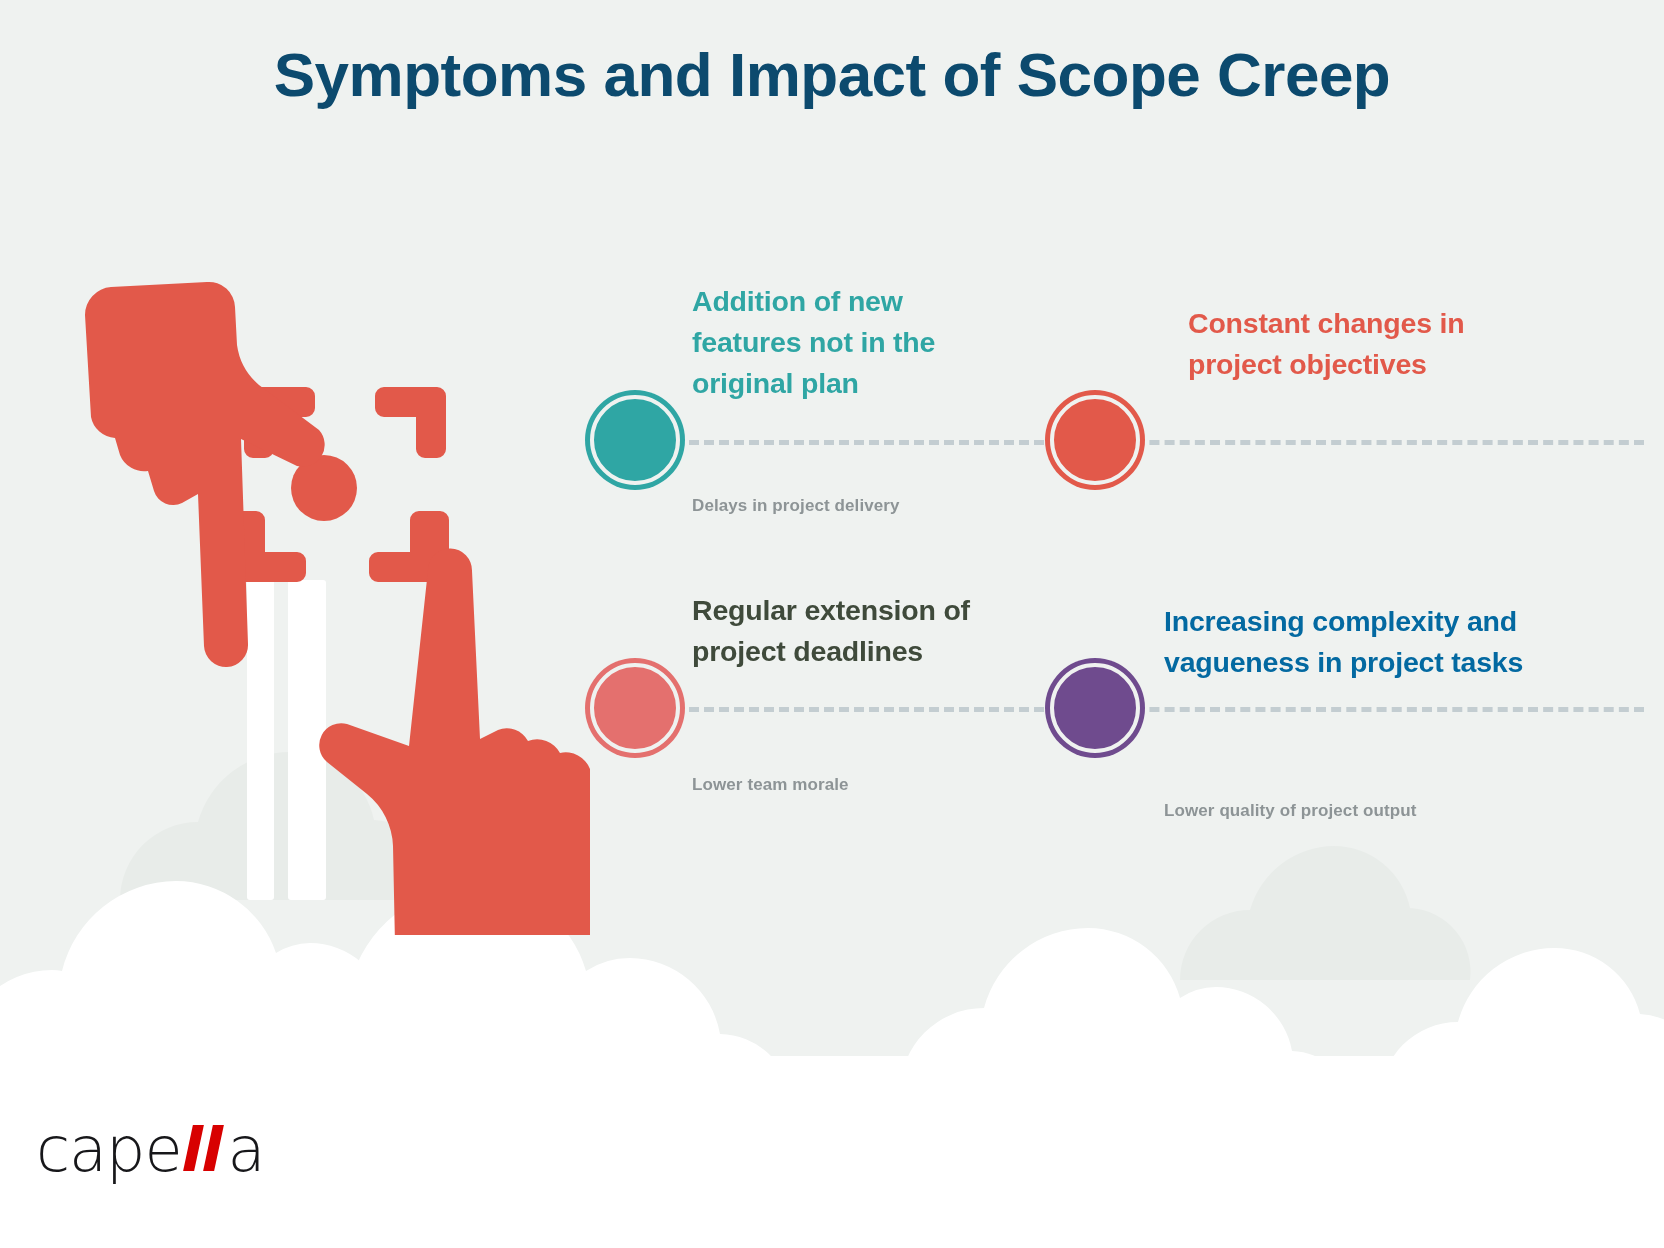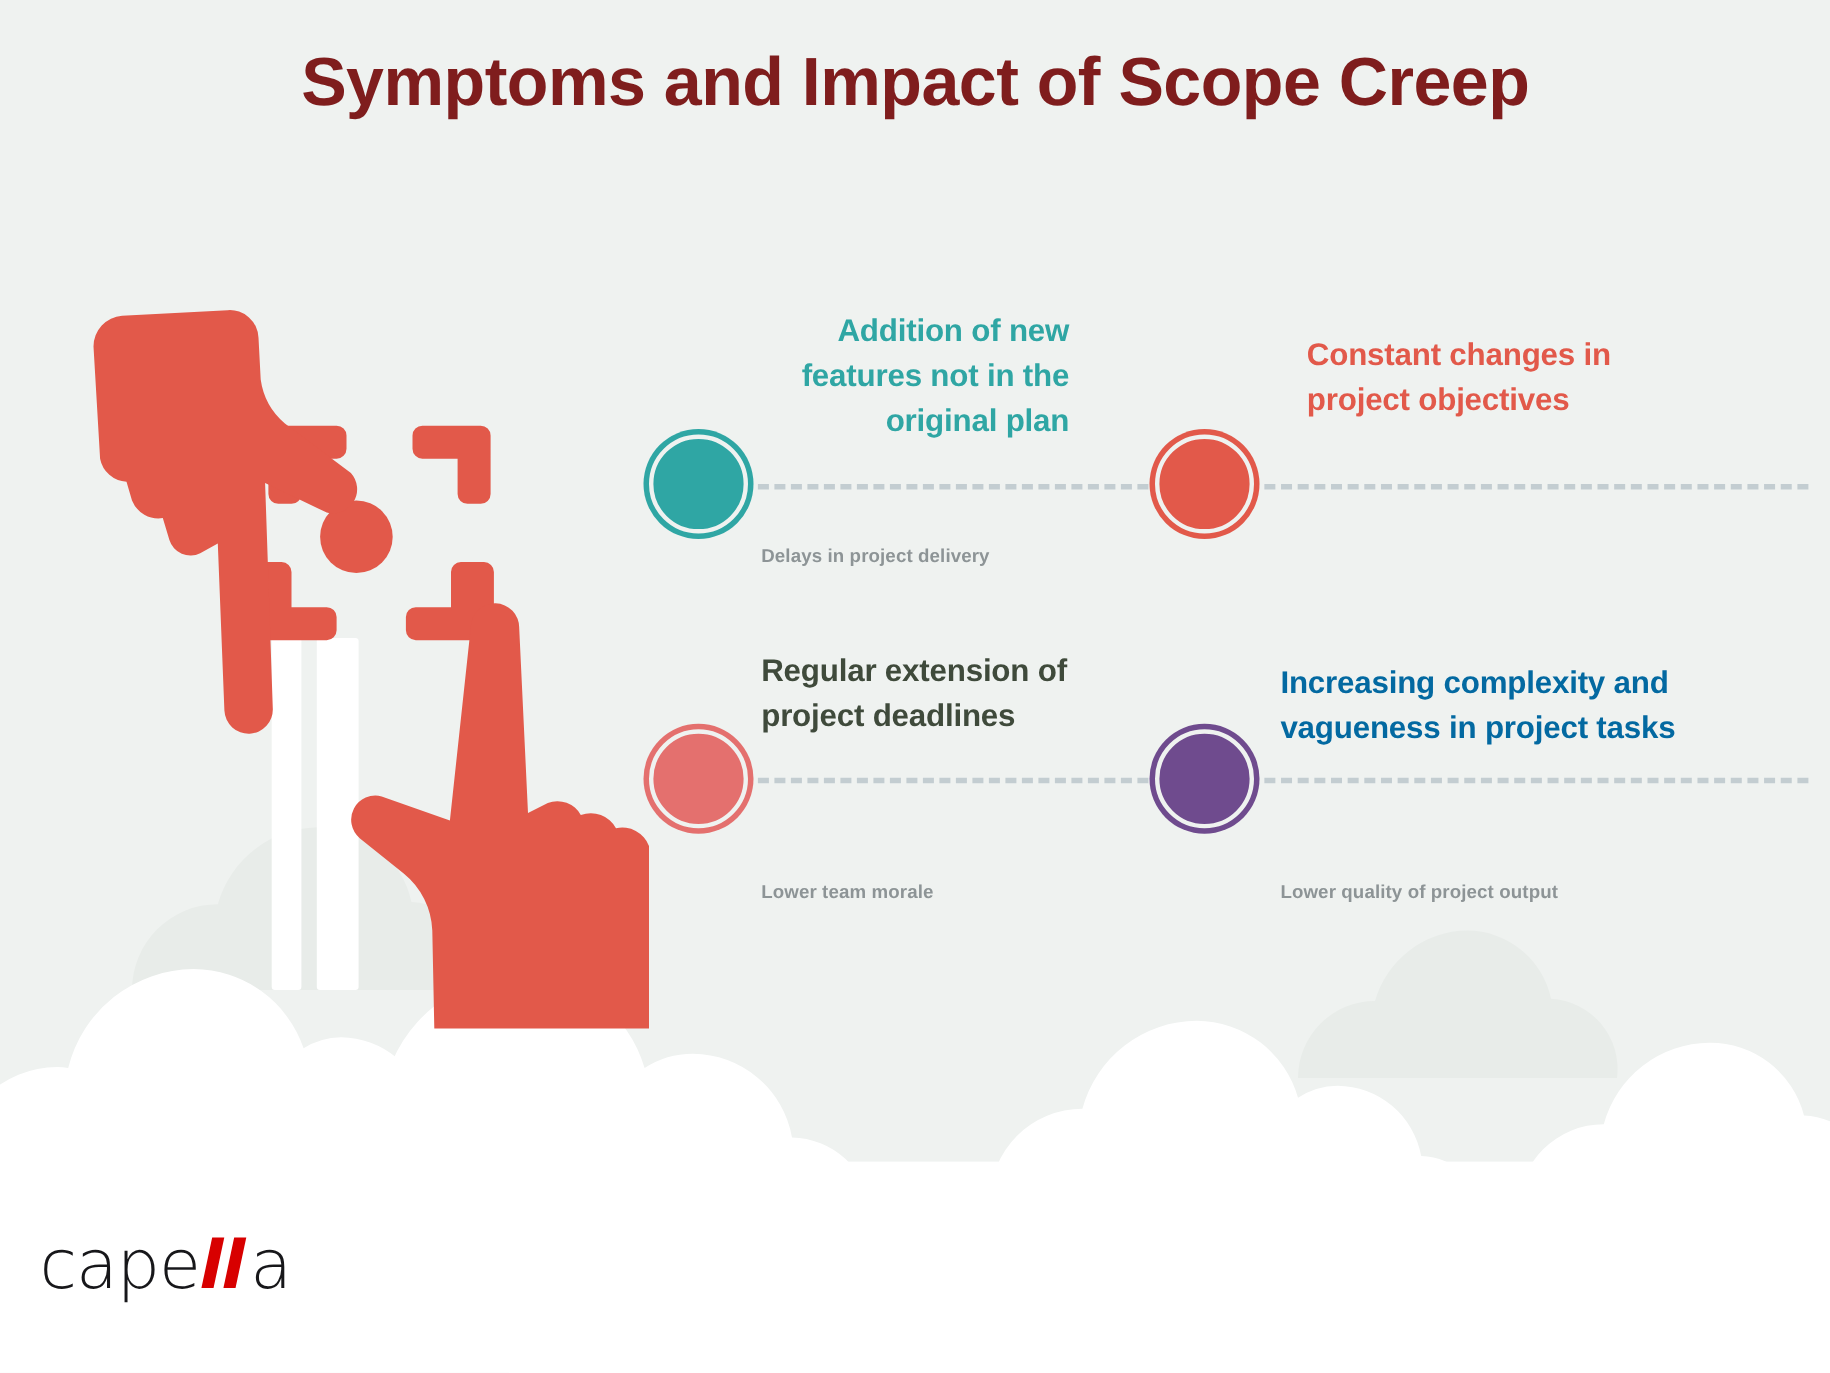--- a/index.html
+++ b/index.html
@@ -31,21 +31,21 @@
   
   .page-title {
     position: absolute;
     top: 42px;
     left: 0;
     width: 1664px;
     text-align: center;
     font-size: 62px;
     font-weight: bold;
     letter-spacing: -0.5px;
-    color: #7f1d1d;
+    color: #0c4a6e;
     line-height: 1.05;
     z-index: 5;
   }
 
   
   .cloudlayer {
     position: absolute;
     left: 0;
     top: 0;
     width: 1664px;
@@ -247,36 +247,36 @@
                l62 22 Z"></path>
     </g>
   </svg>
 
   <div class="dash-line" style="left:644px; top:440px; width:430px;"></div>
   <div class="dash-line" style="left:1104px; top:440px; width:540px;"></div>
 
   <div class="bullet" style="left:585px; top:390px; background:#2fa6a4;">
     <span class="ring"></span>
   </div>
-  <div class="item-title" style="left:692px; top:281px; width:280px; color:#2fa6a4;text-align:right;">Addition of new features not in the original plan</div>
+  <div class="item-title" style="left:692px; top:281px; width:280px; color:#2fa6a4;">Addition of new features not in the original plan</div>
   <div class="item-impact" style="left:692px; top:450px; width:320px;">Delays in project delivery</div>
 
   <div class="bullet" style="left:1045px; top:390px; background:#e2594a;">
     <span class="ring"></span>
   </div>
   <div class="item-title" style="left:1164px; top:303px; width:320px; color:#e2594a;margin-left:24px;">Constant changes in project objectives</div>
 
   <div class="dash-line" style="left:644px; top:707px; width:430px;"></div>
   <div class="dash-line" style="left:1104px; top:707px; width:540px;"></div>
 
   <div class="bullet" style="left:585px; top:658px; background:#e4706e;">
     <span class="ring"></span>
   </div>
   <div class="item-title" style="left:692px; top:590px; width:300px; color:#3f4a3b;">Regular extension of project deadlines</div>
-  <div class="item-impact" style="left:692px; top:755px; width:320px;">Lower team morale</div>
+  <div class="item-impact" style="left:692px; top:729px; width:320px;">Lower team morale</div>
 
   <div class="bullet" style="left:1045px; top:658px; background:#6f4b8e;">
     <span class="ring"></span>
   </div>
   <div class="item-title" style="left:1164px; top:601px; width:390px; color:#0369a1;">Increasing complexity and vagueness in project tasks</div>
   <div class="item-impact" style="left:1164px; top:755px; width:360px;">Lower quality of project output</div>
 
   <div class="footer-band"></div>
 
   <div class="logo">

